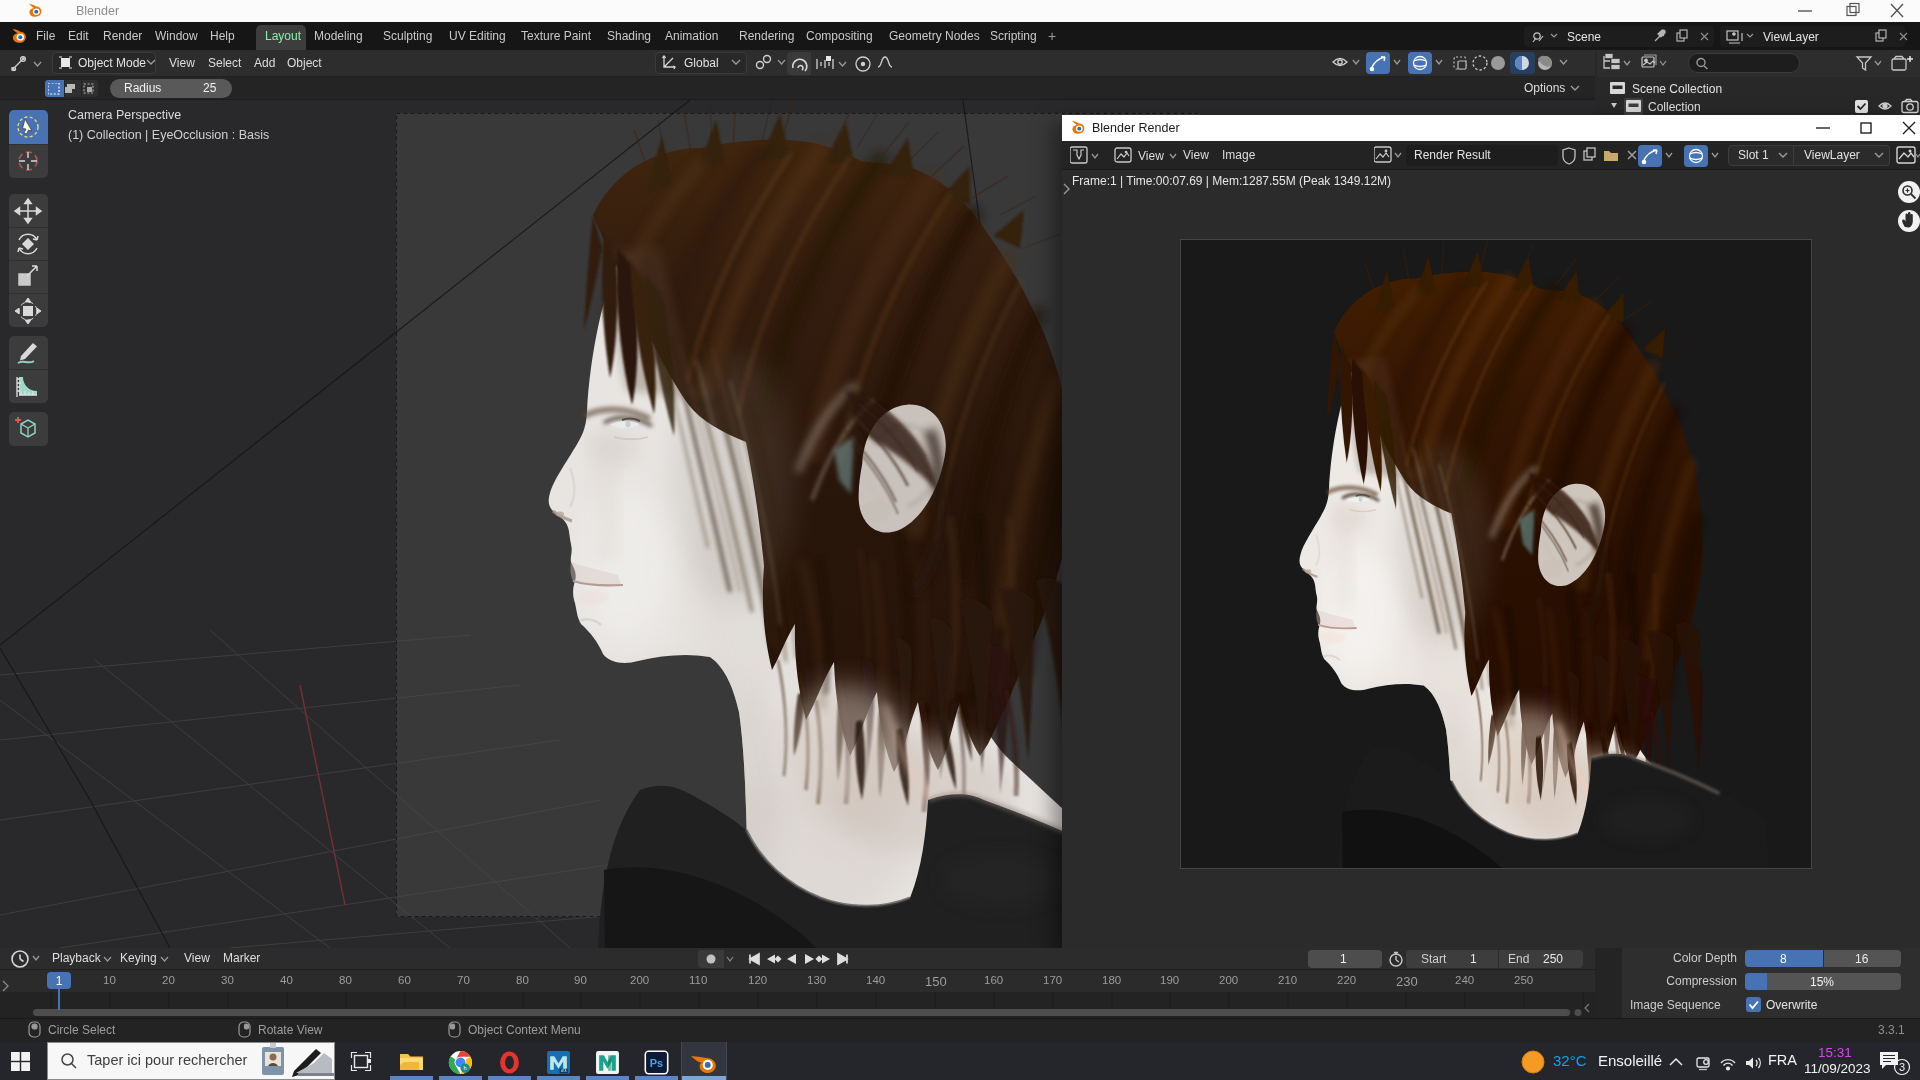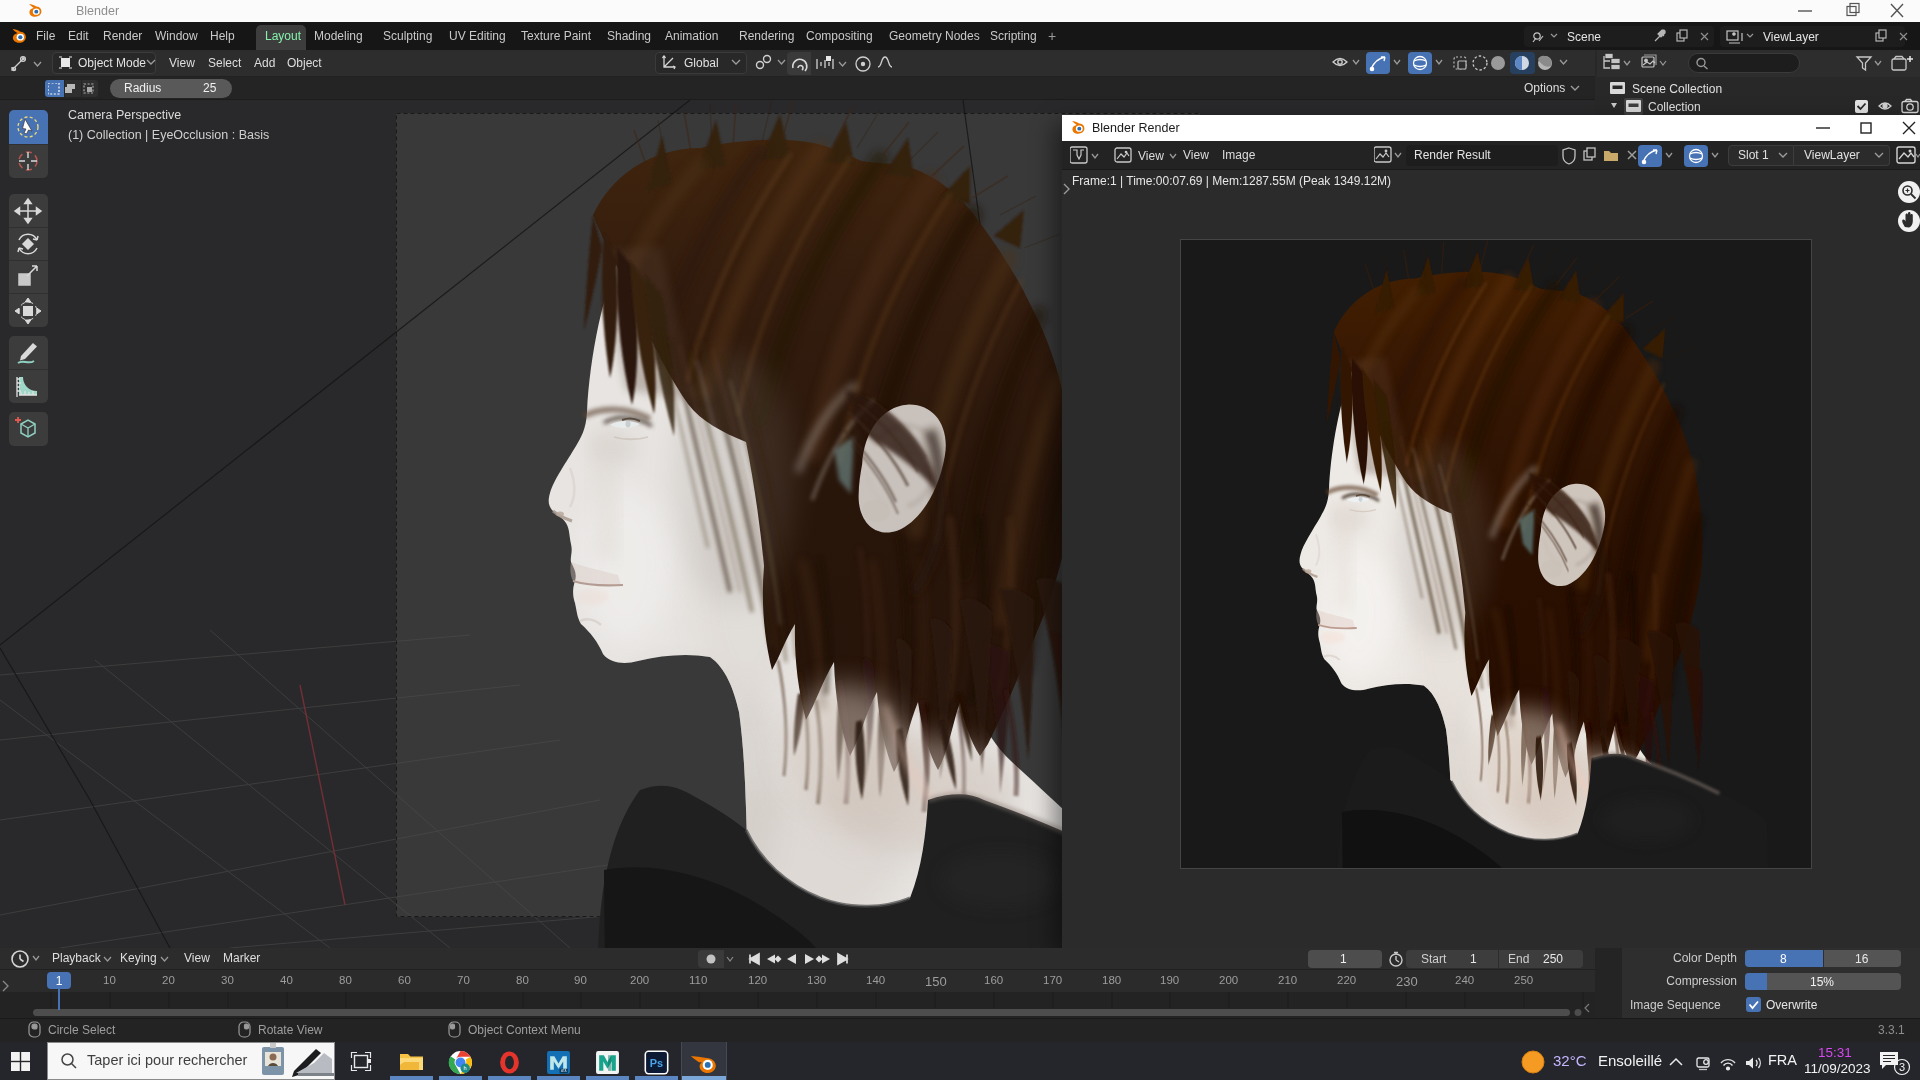--- a/index.html
+++ b/index.html
@@ -658,21 +658,21 @@
 <div class="ab" style="left:488px;top:1076px;width:43px;height:4px;background:#5b86c2"></div>
 <div class="ab" style="left:537px;top:1076px;width:43px;height:4px;background:#5b86c2"></div>
 <div class="ab" style="left:586px;top:1076px;width:43px;height:4px;background:#5b86c2"></div>
 <div class="ab" style="left:635px;top:1076px;width:43px;height:4px;background:#5b86c2"></div>
 <div class="ab" style="left:682px;top:1076px;width:44px;height:4px;background:#7aa7d8"></div>
 
 <svg class="ab" style="left:1521px;top:1050px" width="24" height="24" viewBox="0 0 24 24">
   <circle cx="12" cy="12" r="11" fill="#f59a23"></circle>
   <circle cx="12" cy="12" r="11" fill="none" stroke="#d87f12" stroke-width="1"></circle>
 </svg>
-<div class="t" style="left:1553px;top:1052px;color:#c4b5fd;font-size:15px">32°C</div>
+<div class="t" style="left:1553px;top:1052px;color:#0ea5e9;font-size:15px">32°C</div>
 <div class="t" style="left:1598px;top:1052px;color:#f2f2f2;font-size:15px">Ensoleillé</div>
 <svg class="ab" style="left:1668px;top:1055px" width="150" height="16" viewBox="0 0 150 16">
   <path d="M2 10 l6 -6 6 6" stroke="#e8e8e8" fill="none" stroke-width="1.5"></path>
   <g stroke="#e8e8e8" fill="none" stroke-width="1.3">
     <rect x="29" y="3" width="12" height="9" rx="1.5"></rect>
     <circle cx="38" cy="7" r="2.3" fill="#24262c"></circle>
     <path d="M31 14.5 h8" opacity="0.8"></path>
   </g>
   <g stroke="#e8e8e8" fill="none" stroke-width="1.4">
     <path d="M53 8 a9 9 0 0 1 14 0" opacity="0.95"></path>

